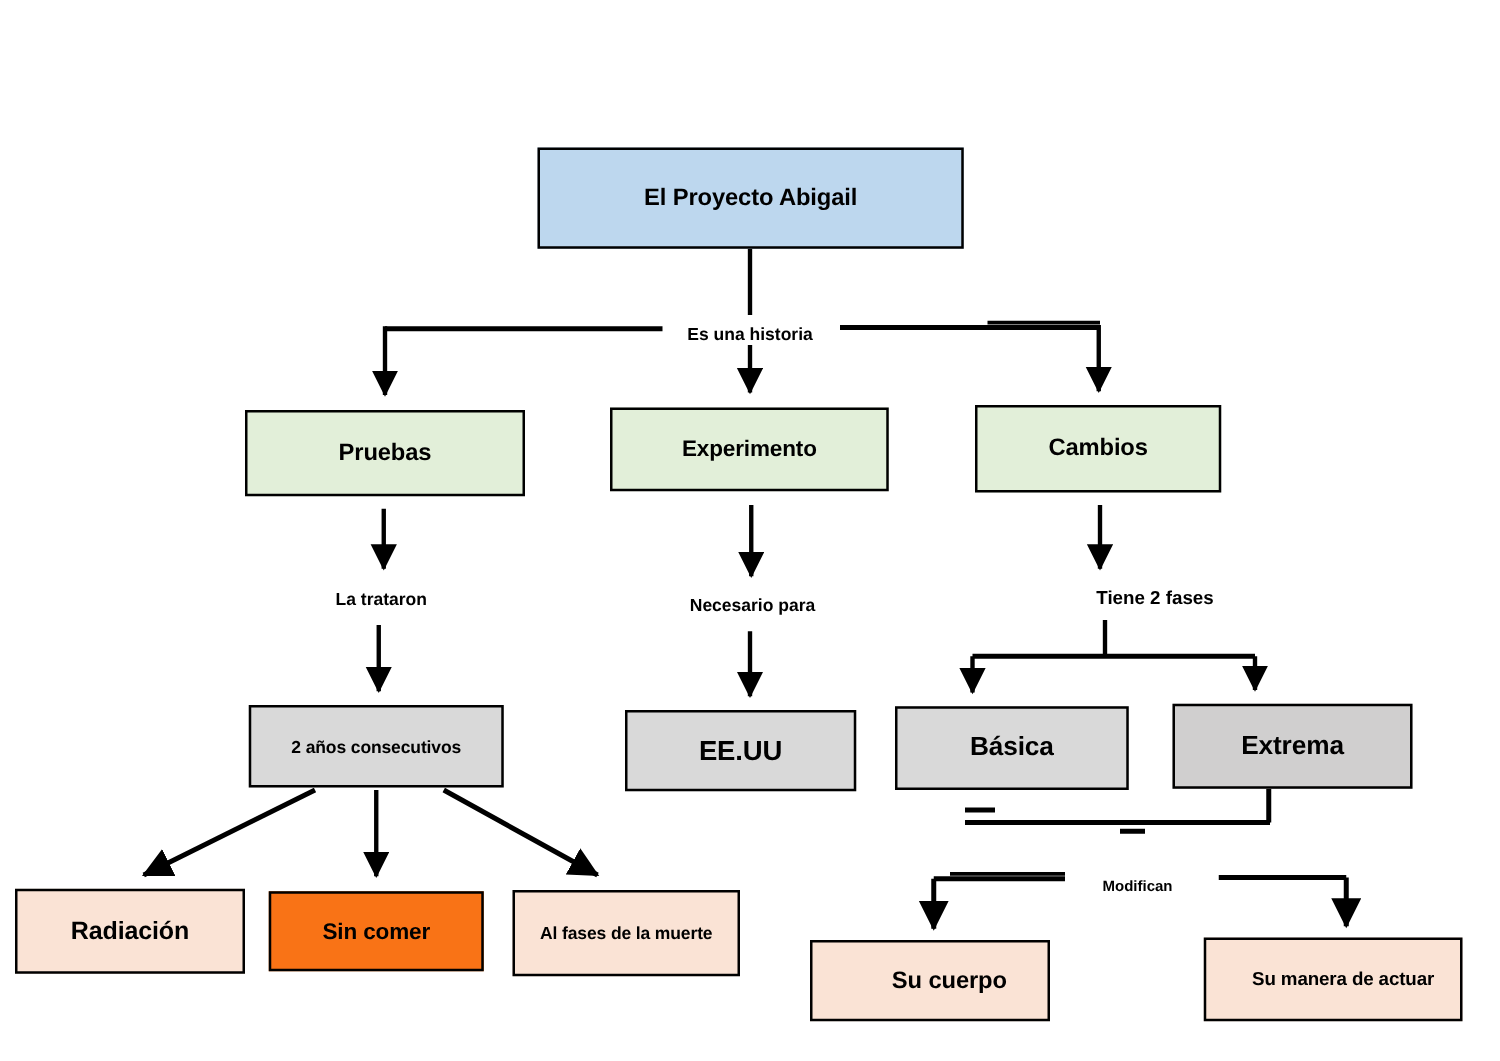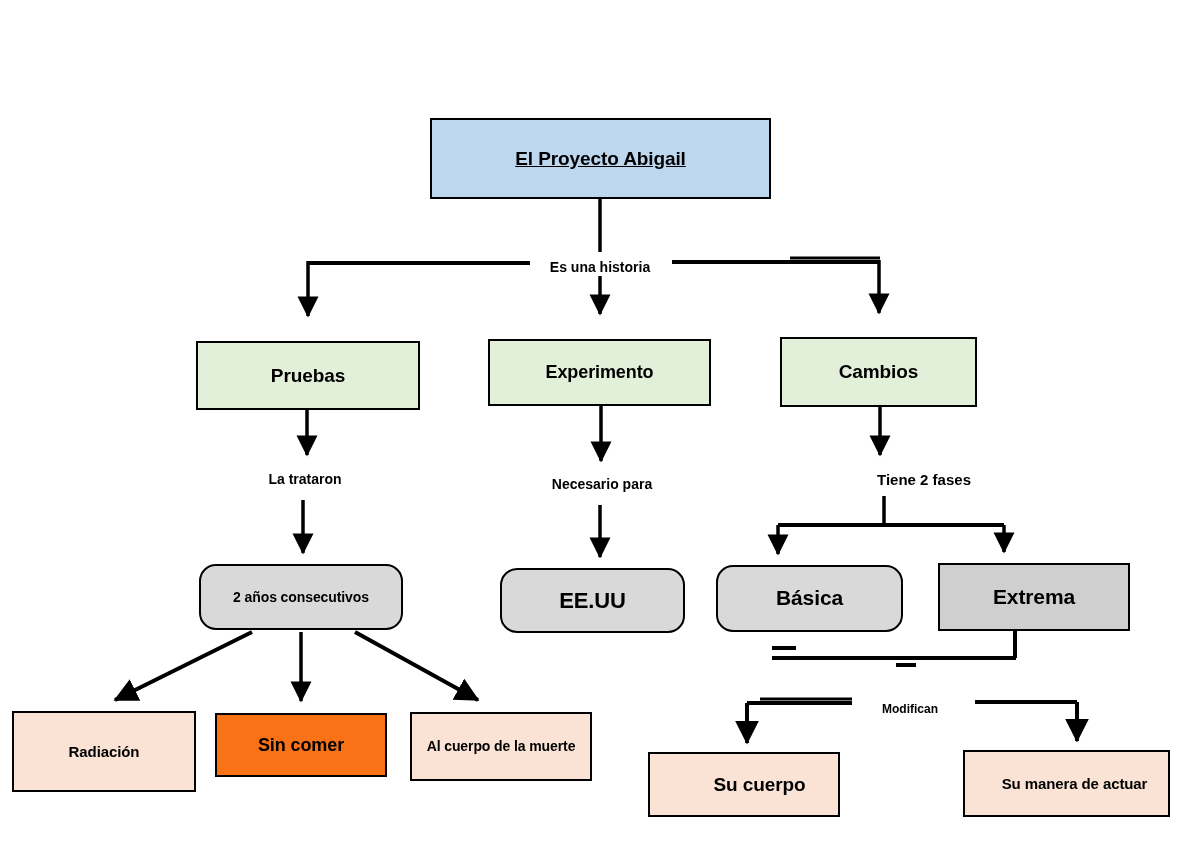--- a/index.html
+++ b/index.html
@@ -34,22 +34,22 @@
     align-items: center;
     justify-content: center;
     text-align: center;
     color: #000000;
     font-weight: bold;
     line-height: 1.15;
     letter-spacing: -0.1px;
     padding: 2px 4px;
   }
   .node.root      { background: #bdd7ee; }
-  .node.process   { background: #e2efd9; margin-top: 13px; }
-  .node.outcome   { background: #d9d9d9; border-radius: 17px; }
+  .node.process   { background: #e2efd9; }
+  .node.outcome   { background: #d9d9d9; }
   .node.outcome-alt { background: #d0cfcf; }
   .node.detail    { background: #fae3d5; }
 
   .edge-label {
     position: absolute;
     color: #000000;
     font-weight: bold;
     white-space: nowrap;
     text-align: center;
     line-height: 1;
@@ -98,31 +98,31 @@
     <line x1="772" y1="648" x2="796" y2="648" stroke="#000000" stroke-width="4"></line>
     <line x1="896" y1="665" x2="916" y2="665" stroke="#000000" stroke-width="4"></line>
 
     <line x1="747" y1="703" x2="852" y2="703" stroke="#000000" stroke-width="4"></line>
     <line x1="760" y1="699" x2="852" y2="699" stroke="#000000" stroke-width="3"></line>
     <line x1="975" y1="702" x2="1077" y2="702" stroke="#000000" stroke-width="4"></line>
     <line x1="747" y1="703" x2="747" y2="743" stroke="#000000" stroke-width="4" marker-end="url(#arrow)"></line>
     <line x1="1077" y1="702" x2="1077" y2="741" stroke="#000000" stroke-width="4" marker-end="url(#arrow)"></line>
   </svg>
 
-  <div class="node root" style="left: 430px; top: 118px; width: 341px; height: 81px; font-size: 19px; background: rgb(189, 215, 238); border-color: rgb(0, 0, 0); color: rgb(0, 0, 0); text-decoration: underline;">El Proyecto Abigail</div>
+  <div class="node root" style="left: 430px; top: 118px; width: 341px; height: 81px; font-size: 19px; background: rgb(189, 215, 238); border-color: rgb(0, 0, 0); color: rgb(0, 0, 0);">El Proyecto Abigail</div>
   <div class="node process" style="left: 196px; top: 328px; width: 224px; height: 69px; font-size: 19px; background: rgb(226, 239, 217); border-color: rgb(0, 0, 0); color: rgb(0, 0, 0);">Pruebas</div>
   <div class="node process" style="left: 488px; top: 326px; width: 223px; height: 67px; font-size: 18px; background: rgb(226, 239, 217); border-color: rgb(0, 0, 0); color: rgb(0, 0, 0); text-align: center;">Experimento</div>
   <div class="node process" style="left: 780px; top: 324px; width: 197px; height: 70px; font-size: 19px; background: rgb(226, 239, 217); border-color: rgb(0, 0, 0); color: rgb(0, 0, 0);">Cambios</div>
   <div class="node outcome" style="left: 199px; top: 564px; width: 204px; height: 66px; font-size: 14px; background: rgb(217, 217, 217); border-color: rgb(0, 0, 0); color: rgb(0, 0, 0);">2 años consecutivos</div>
   <div class="node outcome" style="left: 500px; top: 568px; width: 185px; height: 65px; font-size: 22px; background: rgb(217, 217, 217); border-color: rgb(0, 0, 0); color: rgb(0, 0, 0);">EE.UU</div>
   <div class="node outcome-alt" style="left: 938px; top: 563px; width: 192px; height: 68px; font-size: 21px; background: rgb(208, 207, 207); border-color: rgb(0, 0, 0); color: rgb(0, 0, 0);">Extrema</div>
   <div class="node outcome" style="left: 716px; top: 565px; width: 187px; height: 67px; font-size: 21px; background: rgb(217, 217, 217); border-color: rgb(0, 0, 0); color: rgb(0, 0, 0);">Básica</div>
-  <div class="node detail" style="left: 12px; top: 711px; width: 184px; height: 81px; font-size: 15px; background: rgb(250, 227, 213); border-color: rgb(0, 0, 0); color: rgb(0, 0, 0);">Radiación</div>
+  <div class="node detail" style="left: 12px; top: 711px; width: 184px; height: 68px; font-size: 20px; background: rgb(250, 227, 213); border-color: rgb(0, 0, 0); color: rgb(0, 0, 0);">Radiación</div>
   <div class="node detail" style="left: 215px; top: 713px; width: 172px; height: 64px; font-size: 18px; background: #f97316; border-color: rgb(0, 0, 0); color: rgb(0, 0, 0);">Sin comer</div>
-  <div class="node detail" style="left: 410px; top: 712px; width: 182px; height: 69px; font-size: 14px; background: rgb(250, 227, 213); border-color: rgb(0, 0, 0); color: rgb(0, 0, 0);">Al cuerpo de la muerte</div>
+  <div class="node detail" style="left: 410px; top: 712px; width: 182px; height: 69px; font-size: 14px; background: rgb(250, 227, 213); border-color: rgb(0, 0, 0); color: rgb(0, 0, 0);">Al fases de la muerte</div>
   <div class="node detail" style="left: 648px; top: 752px; width: 192px; height: 65px; font-size: 19px; background: rgb(250, 227, 213); border-color: rgb(0, 0, 0); color: rgb(0, 0, 0); padding-left: 35px;">Su cuerpo</div>
   <div class="node detail" style="left: 963px; top: 750px; width: 207px; height: 67px; font-size: 15px; background: rgb(250, 227, 213); border-color: rgb(0, 0, 0); color: rgb(0, 0, 0); padding-left: 20px;">Su manera de actuar</div>
 
   <div class="edge-label" style="font-size: 14px; left: 600px; top: 267px; transform: translate(-50%, -50%);">Es una historia</div>
   <div class="edge-label" style="font-size: 14px; left: 305px; top: 479px; transform: translate(-50%, -50%); text-align: right;">La trataron</div>
   <div class="edge-label" style="font-size: 14px; left: 602px; top: 484px; transform: translate(-50%, -50%);">Necesario para</div>
   <div class="edge-label" style="font-size: 15px; left: 924px; top: 479px; transform: translate(-50%, -50%);">Tiene 2 fases</div>
   <div class="edge-label" style="font-size: 12px; left: 910px; top: 709px; transform: translate(-50%, -50%);">Modifican</div>
 
 </div>

